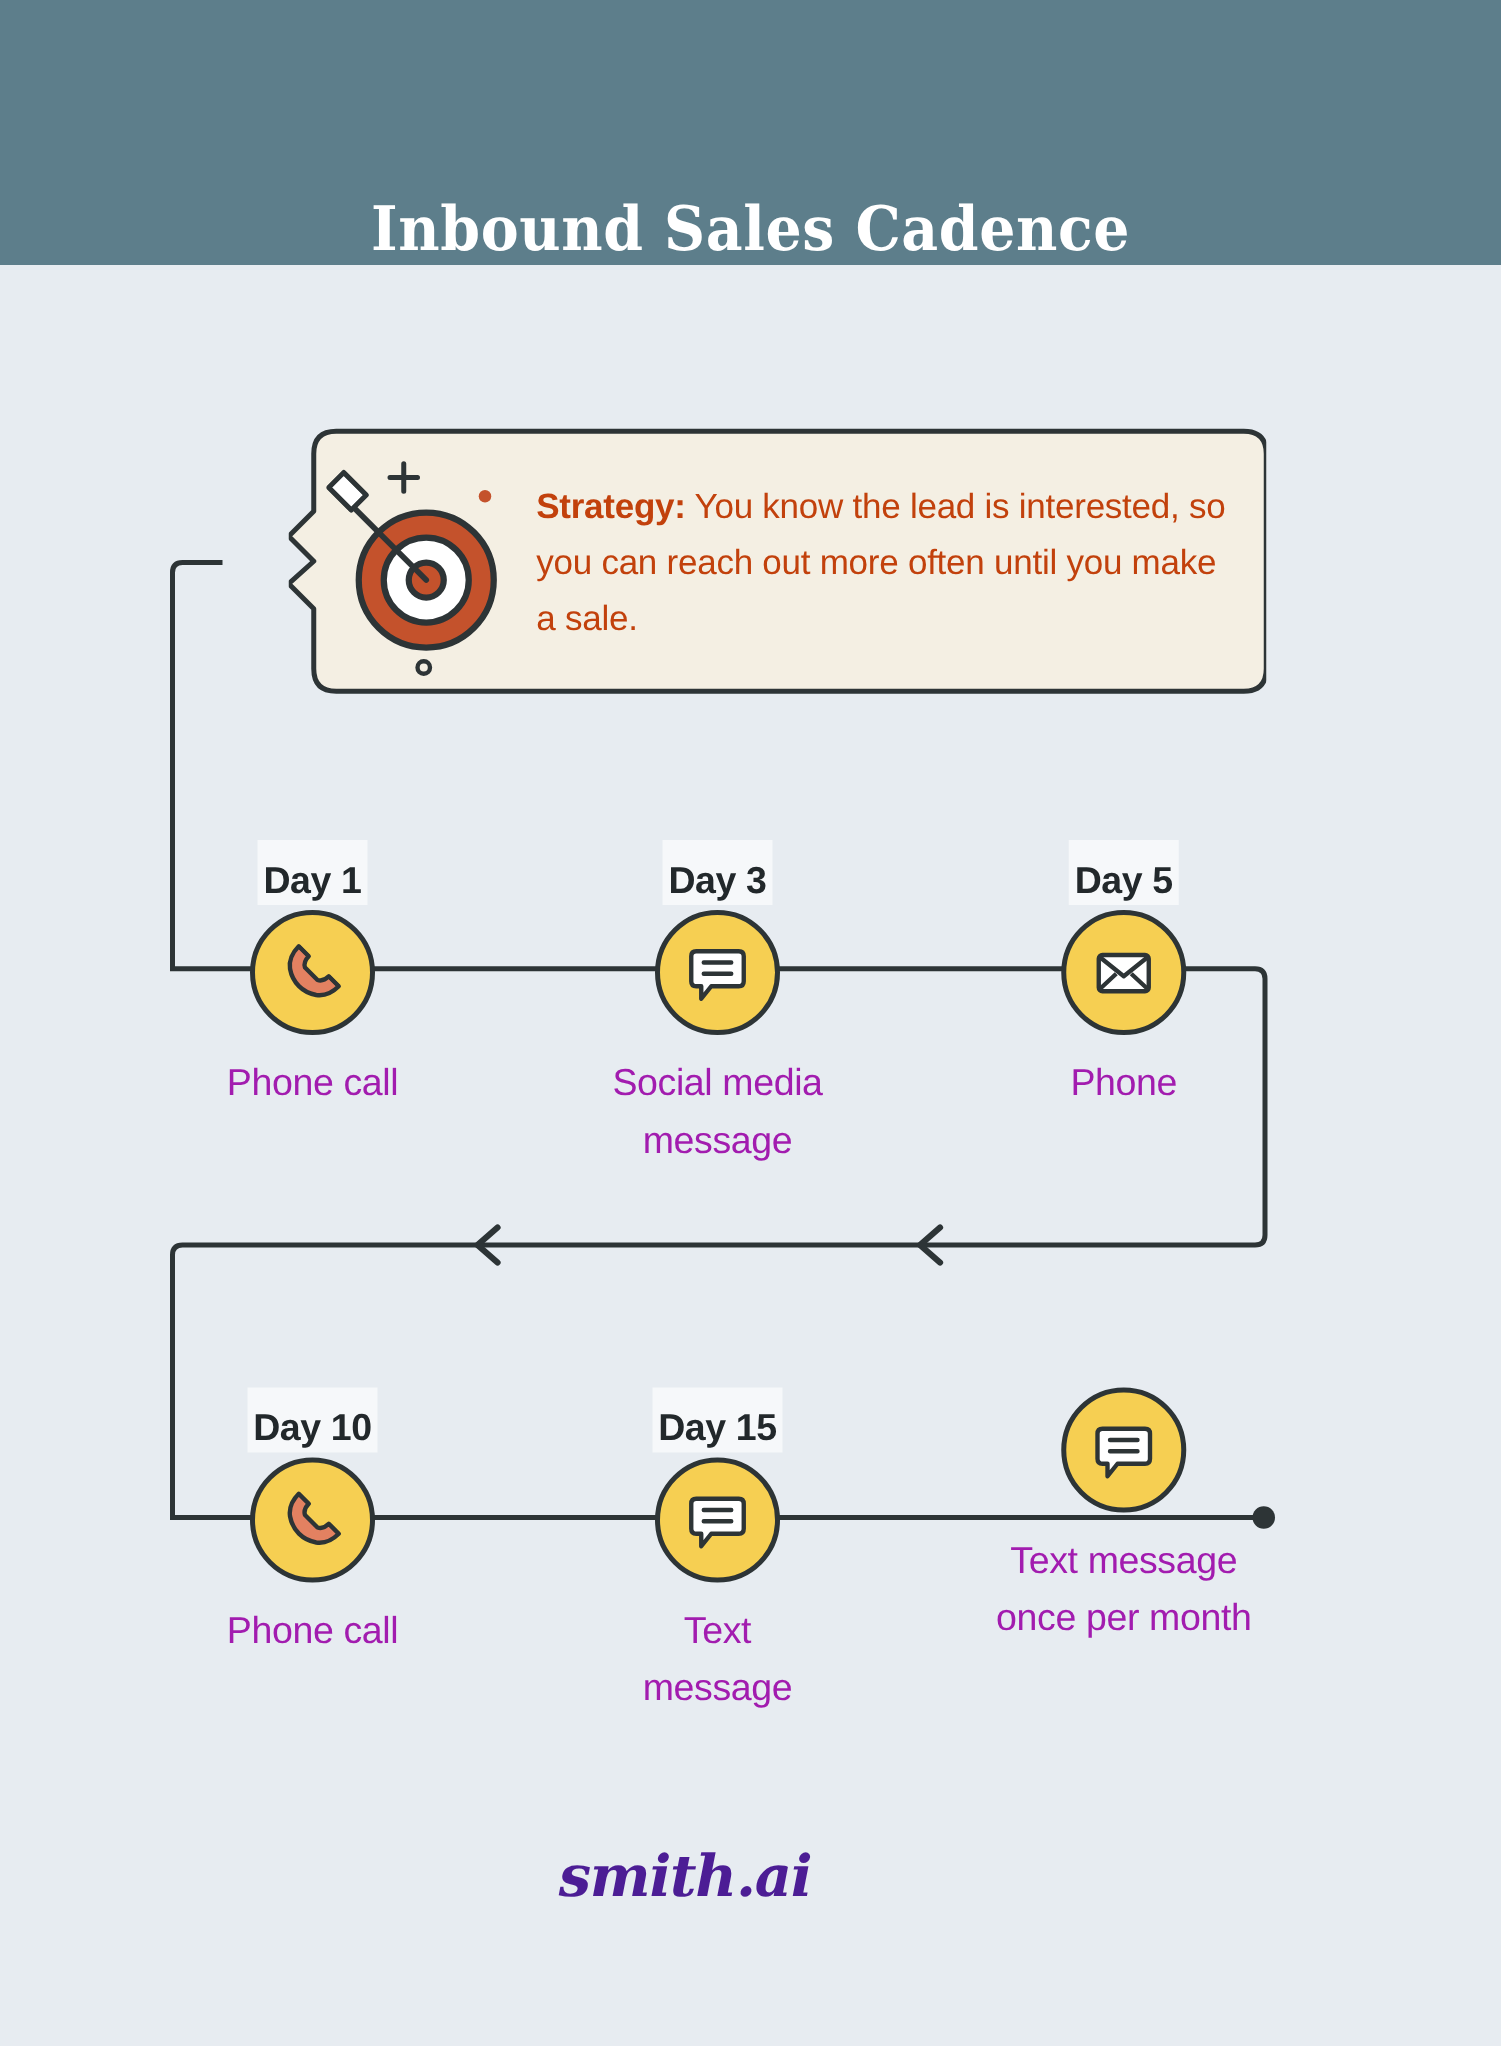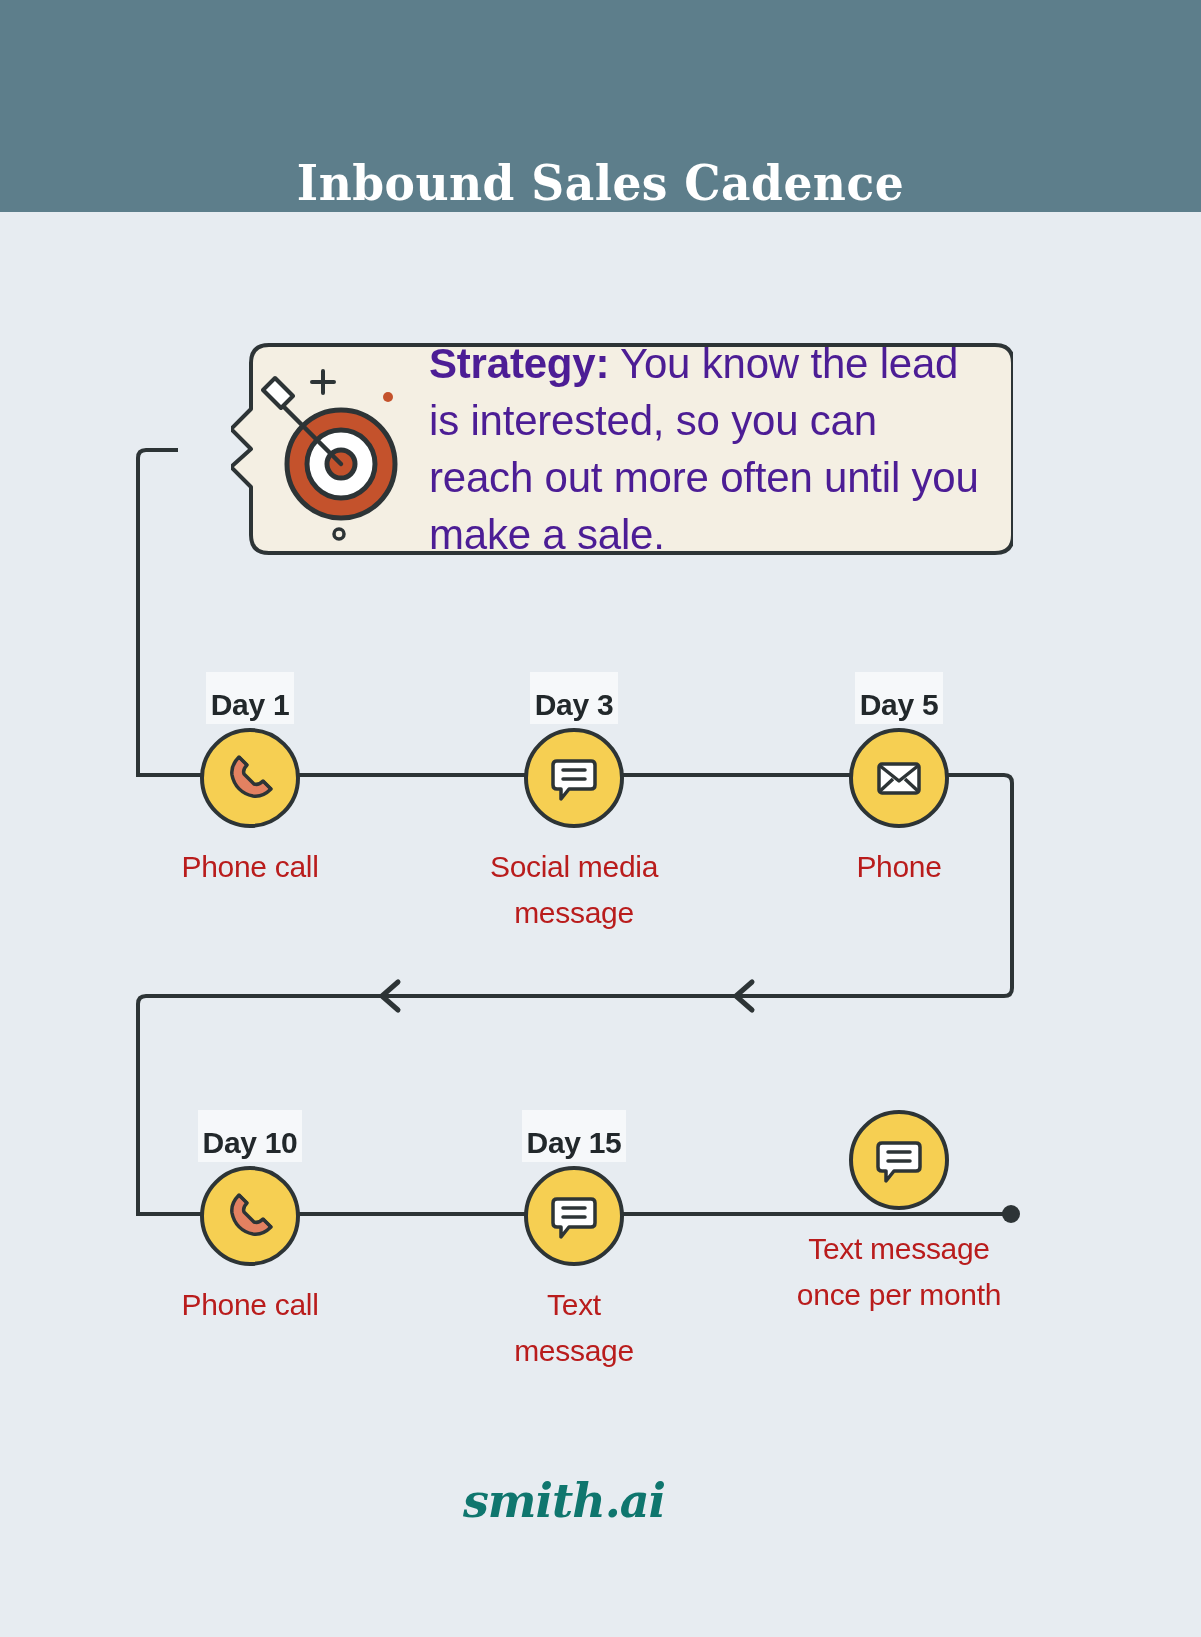--- a/index.html
+++ b/index.html
@@ -55,23 +55,23 @@
     padding: 0 26px 0 30px;
   }
   .target-icon {
     width: 160px;
     height: 200px;
     flex: 0 0 160px;
     position: relative;
   }
   .callout-text {
     font-family: "Liberation Sans", sans-serif;
-    font-size: 42px;
-    line-height: 57px;
-    color: #4c1d95;
+    font-size: 28px;
+    line-height: 45px;
+    color: #c2410c;
     letter-spacing: -0.2px;
     margin-left: 8px;
   }
   .callout-text b { font-weight: 700; }
 
   
   .wires {
     position: absolute;
     left: 0; top: 0;
     width: 1201px;
@@ -108,38 +108,38 @@
     display: flex;
     align-items: center;
     justify-content: center;
     position: relative;
     z-index: 3;
   }
   .caption {
     font-family: "Liberation Sans", sans-serif;
     font-size: 30px;
     line-height: 46px;
-    color: #b91c1c;
+    color: #a21caf;
     letter-spacing: -0.3px;
     margin-top: 16px;
     white-space: pre-line;
   }
 
   
   .logo {
     position: absolute;
-    left: 16px;
+    left: 0;
     top: 1474px;
     width: 1096px;
     text-align: center;
     font-family: "DejaVu Serif", serif;
     font-style: italic;
     font-weight: 700;
     font-size: 46px;
-    color: #0f766e;
+    color: #4c1d95;
     letter-spacing: -1px;
   }
 </style>
 </head>
 <body>
 
 <div class="header">
   <div class="header-title">Inbound Sales Cadence</div>
 </div>
 

